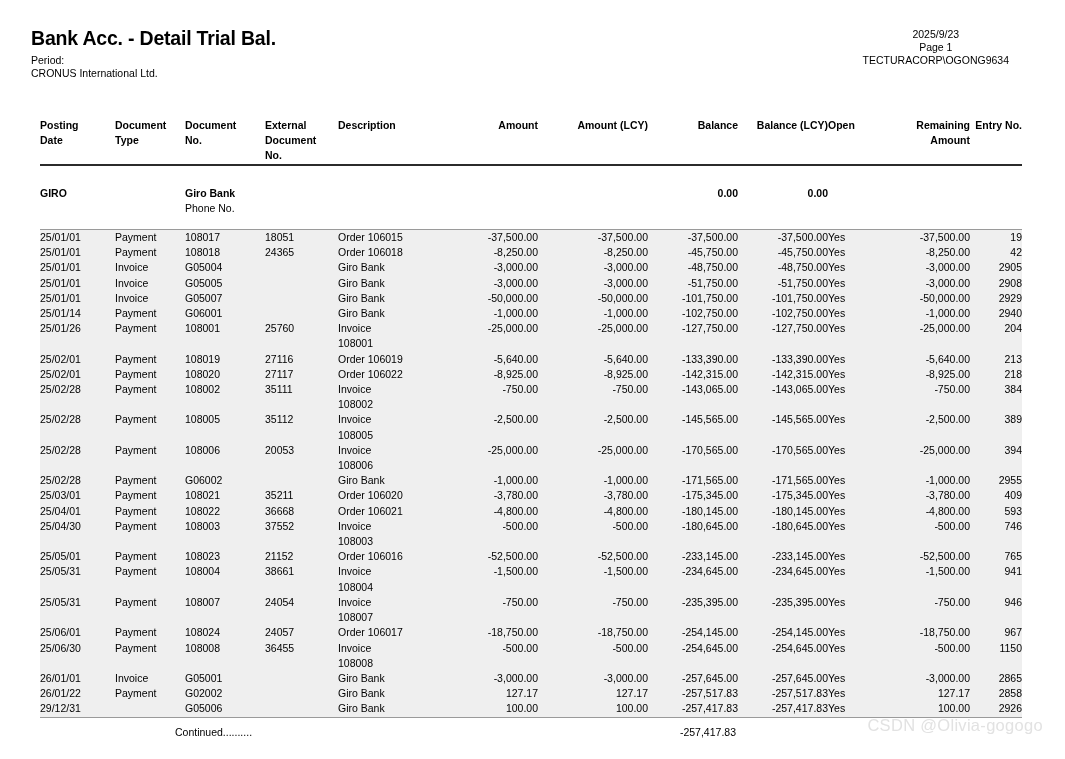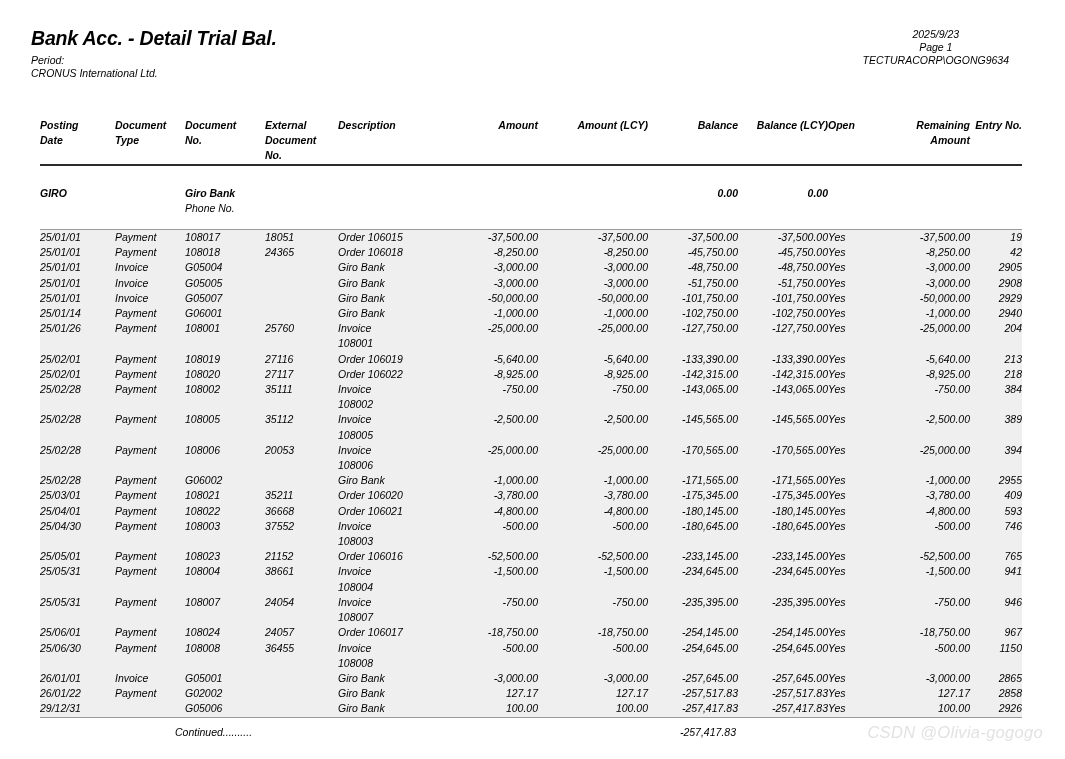--- a/index.html
+++ b/index.html
@@ -16,21 +16,20 @@
     -webkit-font-smoothing: antialiased;
     position: relative;
     overflow: hidden;
   }
 
   .page {
     position: relative;
     width: 1065px;
     height: 759px;
     box-sizing: border-box;
-    font-style: italic;
   }
 
   
   .report-header {
     position: absolute;
     left: 31px;
     top: 28px;
     width: 1000px;
   }
   .title-block {
@@ -161,21 +160,21 @@
     position: absolute;
     left: 595px;
     width: 110px;
     top: 0;
     text-align: right;
   }
 
   .watermark {
     position: absolute;
     right: 22px;
-    bottom: 17px;
+    bottom: 24px;
     font-size: 16.5px;
     color: #e2e2e2;
     letter-spacing: 0.3px;
     user-select: none;
   }
 </style>
 </head>
 <body>
 
 <div class="page">

